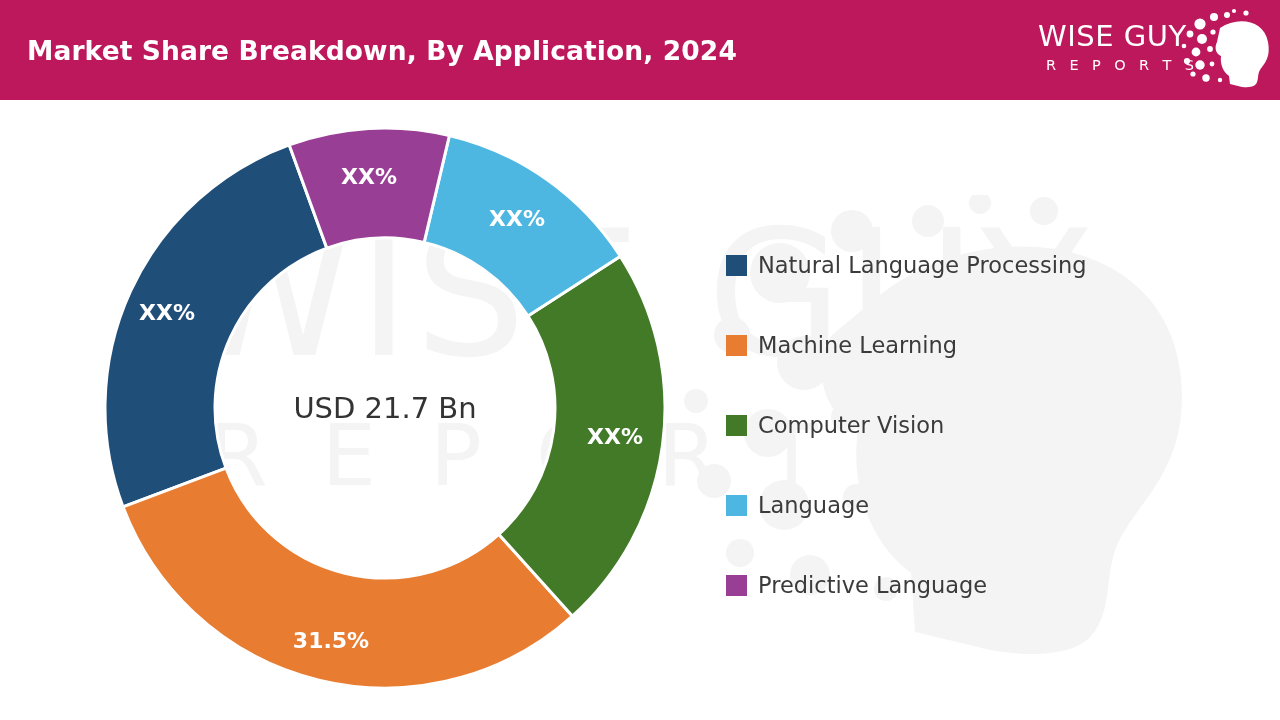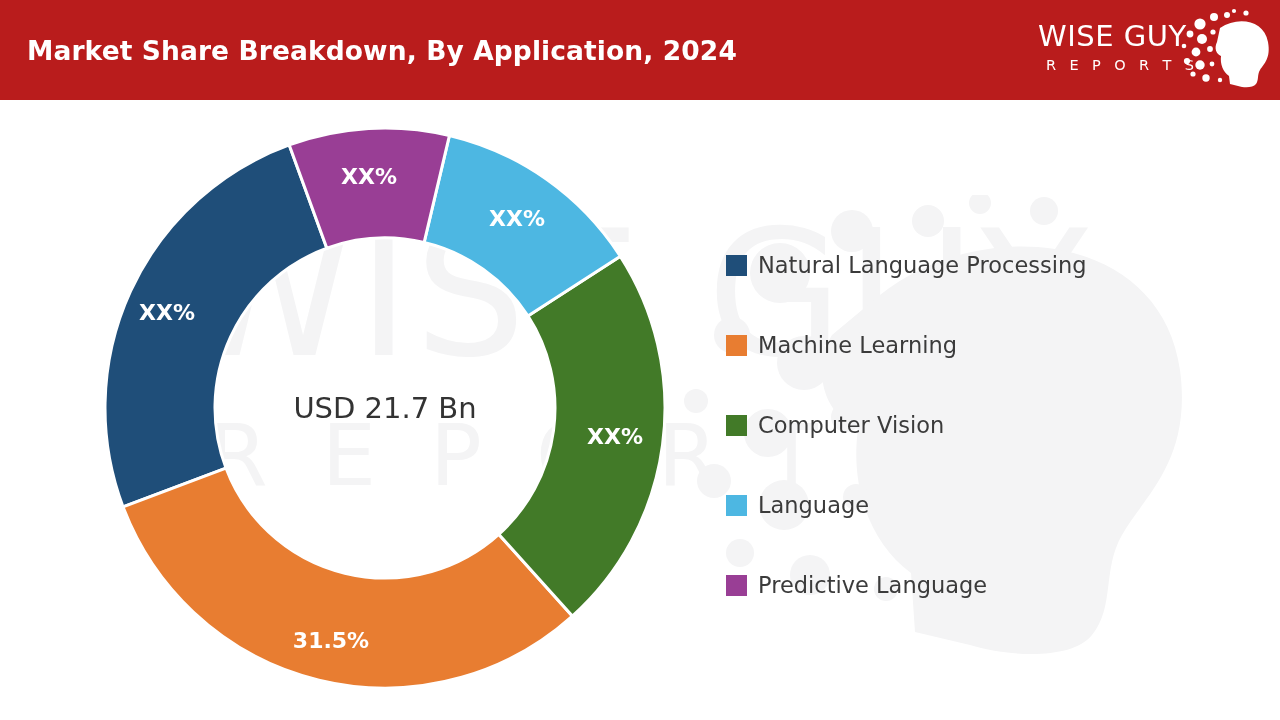--- a/index.html
+++ b/index.html
@@ -95,21 +95,21 @@
     color: #3b3b3b;
     white-space: nowrap;
     line-height: 1;
   }
 </style>
 </head>
 <body>
 
 <div id="page">
 
-  <div id="header" style="background: #b91c1c;">
+  <div id="header" style="background: #be185d;">
     <div id="header-title">Market Share Breakdown, By Application, 2024</div>
 
     <svg id="logo" viewBox="0 0 250 84">
       <text x="14" y="38" font-family="DejaVu Sans, sans-serif" font-size="29" fill="#ffffff" letter-spacing="0.5">WISE GUY</text>
       <text x="22" y="62" font-family="DejaVu Sans, sans-serif" font-size="14.5" fill="#ffffff" letter-spacing="4.4">R E P O R T S</text>
       <g fill="#ffffff">
         <path d="M196 20 C214 8 240 12 244 34 C247 50 240 56 236 62 C233 67 235 72 232 76
                  C229 80 220 80 214 78 L206 76 L205 68 C199 64 196 56 197 48
                  C192 46 190 40 193 34 Z"></path>
         <circle cx="176" cy="16" r="5.6"></circle>

